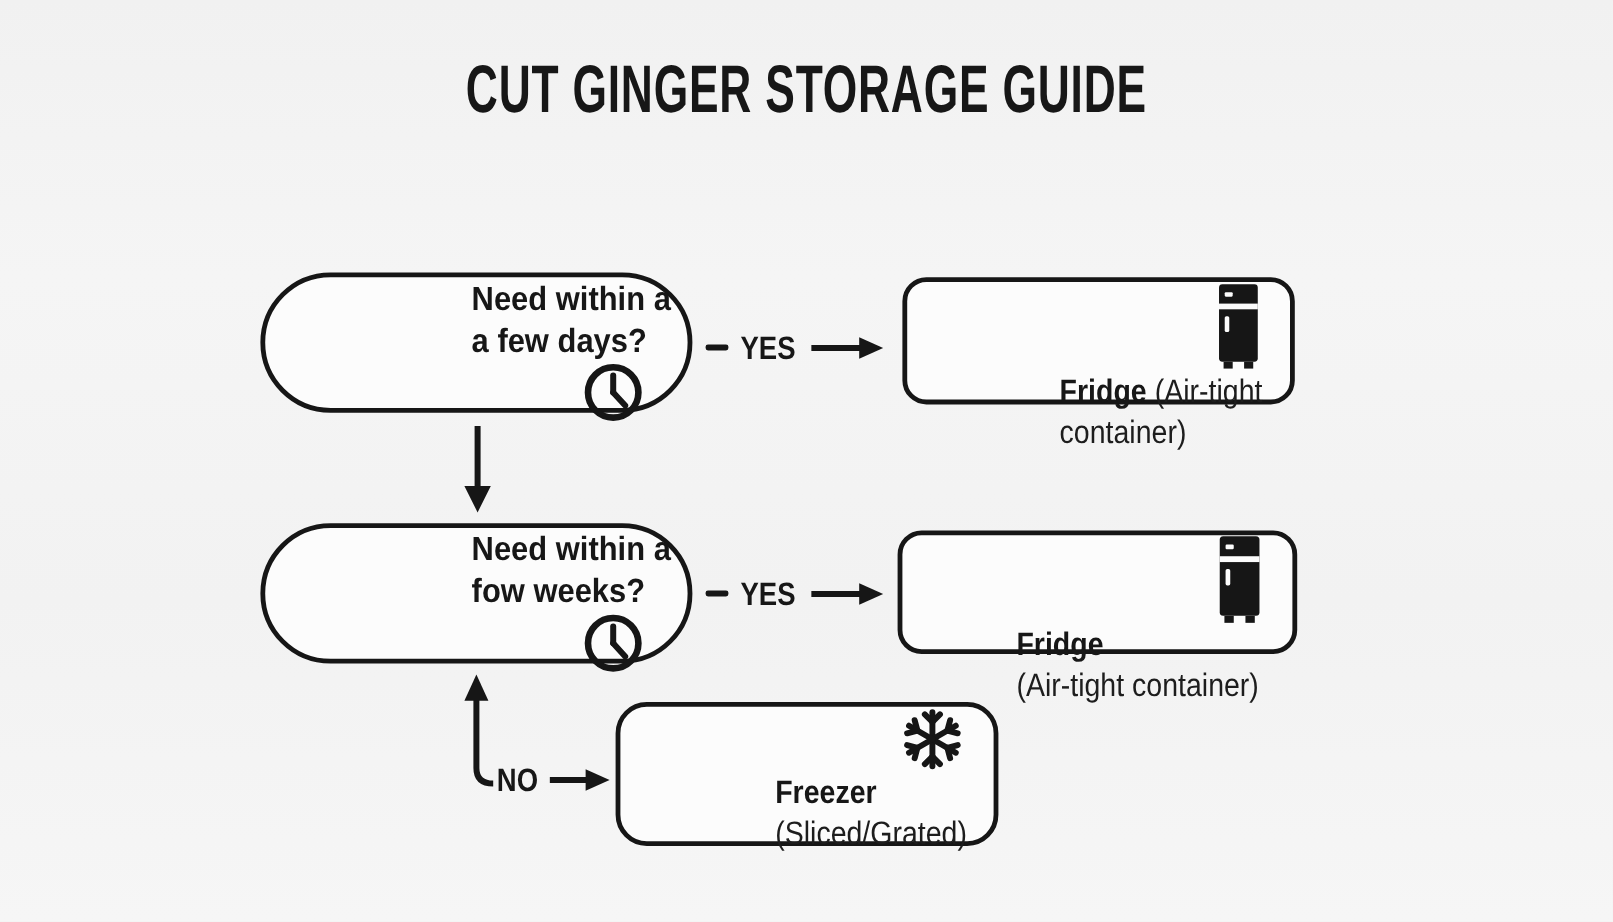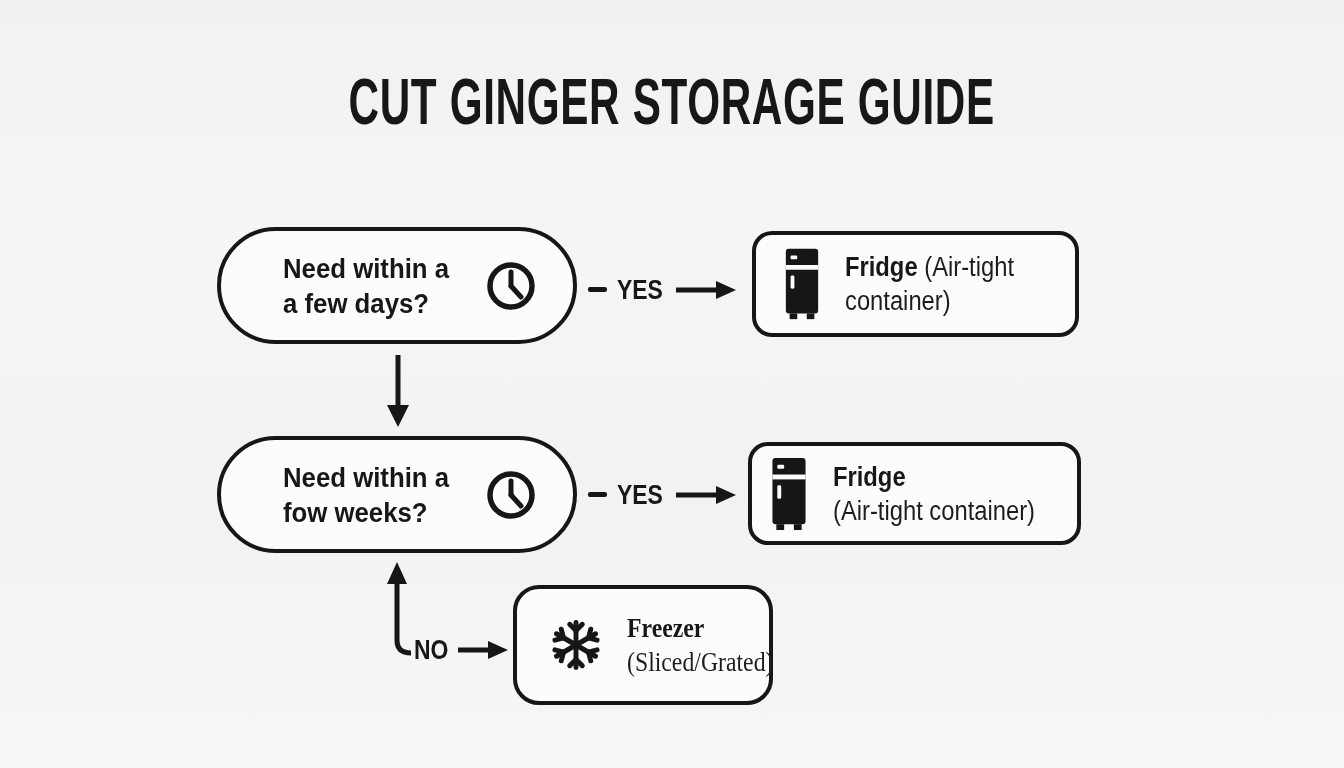--- a/index.html
+++ b/index.html
@@ -15,48 +15,48 @@
     width: 1344px;
     height: 768px;
     background: linear-gradient(180deg, #f1f1f1 0%, #f5f5f5 30%, #f2f2f2 65%, #f6f6f6 100%);
   }
   
   .title {
     position: absolute;
     top: 34px; left: 0;
     width: 100%;
     text-align: center;
-    font-size: 64px;
+    font-size: 56px;
     line-height: 80px;
     font-weight: 700;
     letter-spacing: 1px;
     white-space: nowrap;
-    margin-top: 28px;
   }
   .title-inner {
     display: inline-block;
     transform: scaleX(0.66);
     transform-origin: 50% 50%;
   }
   
   .node {
     position: absolute;
     border: 4px solid #161616;
     background: #fcfcfc;
     display: flex;
-    align-items: center;
+    align-items: flex-end;
+    flex-direction: column;
   }
   .pill { border-radius: 60px; }
   .rbox { border-radius: 20px; }
 
   .q1 { left: 217px; top: 227px; width: 360px; height: 117px; padding-left: 62px; }
   .q2 { left: 217px; top: 436px; width: 360px; height: 117px; padding-left: 62px; }
   .b1 { left: 752px; top: 231px; width: 327px; height: 106px; padding-left: 27px; }
   .b2 { left: 748px; top: 442px; width: 333px; height: 103px; padding-left: 17px; }
-  .b3 { left: 513px; top: 585px; width: 260px; height: 120px; padding-left: 32px; border-radius: 26px; font-family: Liberation Serif, serif; }
+  .b3 { left: 513px; top: 585px; width: 319px; height: 120px; padding-left: 32px; border-radius: 26px; }
 
   .pill-text {
     font-size: 28px;
     font-weight: 700;
     line-height: 35px;
     transform: scaleX(0.92);
     transform-origin: 0 50%;
     white-space: nowrap;
     flex: 1;
   }

